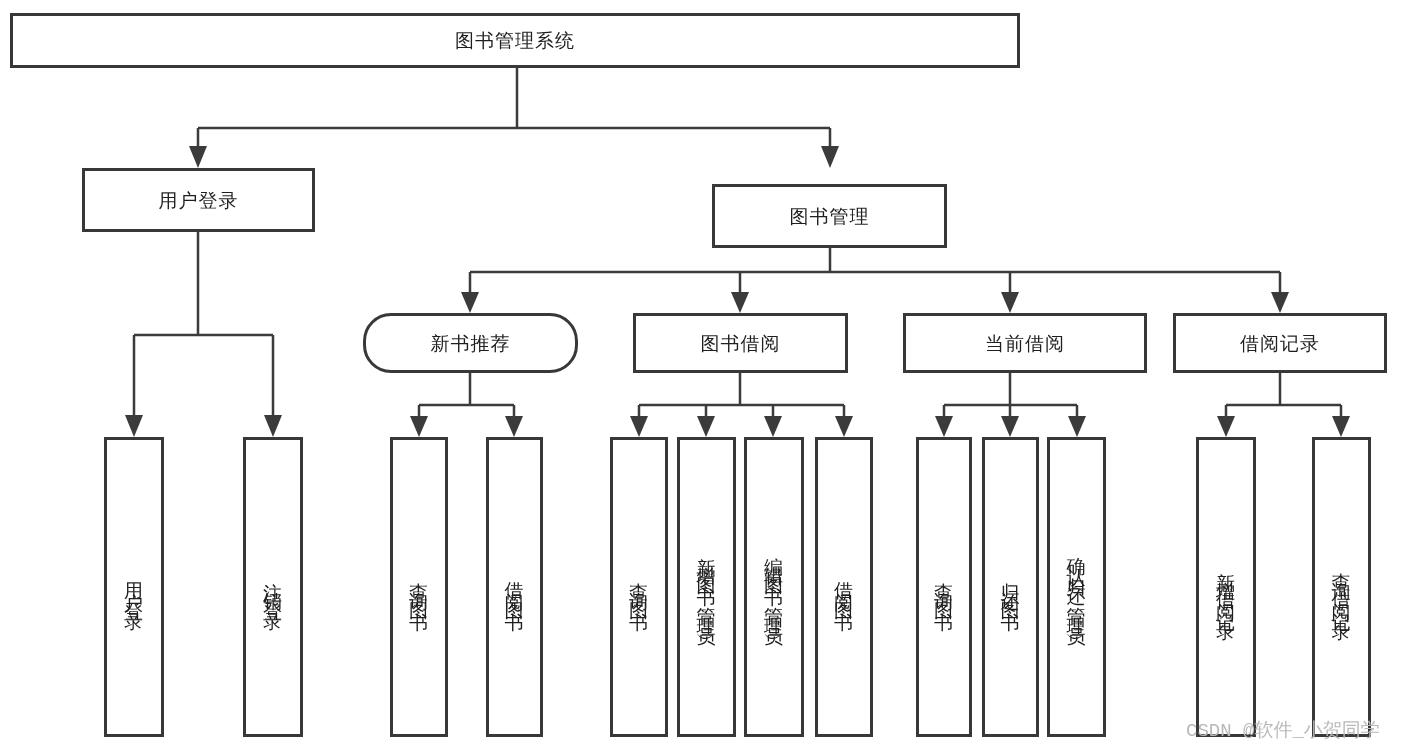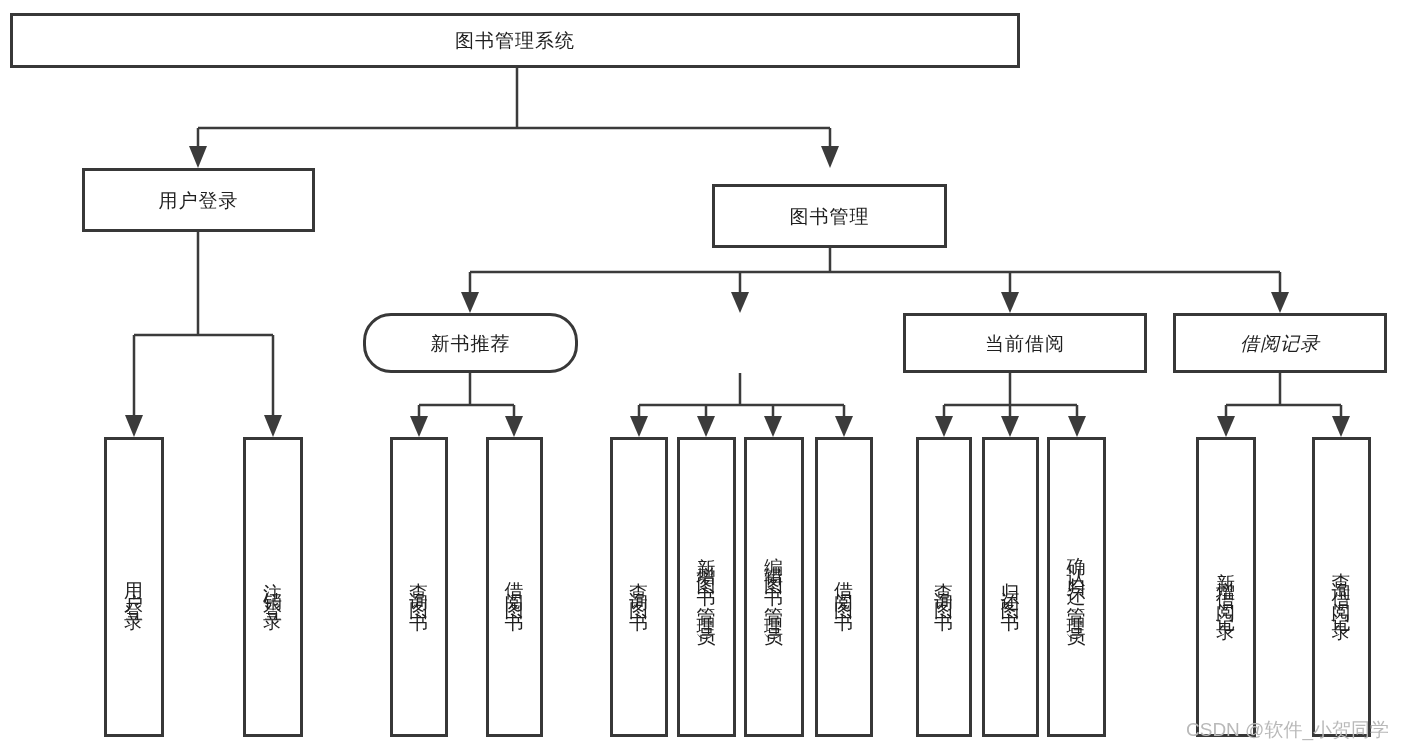--- a/index.html
+++ b/index.html
@@ -34,21 +34,21 @@
     letter-spacing:1px;
     line-height:1;
   }
   .root{left:10px;top:13px;width:1010px;height:55px;}
   .n-login {left:82px; top:168px;width:233px;height:64px;}
   .n-manage{left:712px;top:184px;width:235px;height:64px;}
   .l3{top:313px;height:60px;}
   .n-recommend{left:363px; width:215px;border-radius:28px;}
   .n-borrow   {left:633px; width:215px;}
   .n-current  {left:903px; width:244px;}
-  .n-record   {left:1173px;width:214px;font-style:italic;}
+  .n-record   {left:1173px;width:214px;}
   .leaf{top:437px;height:300px;padding:4px 0;}
   .leaf span{
     writing-mode:vertical-rl;
     text-orientation:mixed;
     letter-spacing:10px;
     line-height:1;
     white-space:nowrap;
   }
   .lf1 {left:104px; width:60px;}
   .lf2 {left:243px; width:60px;}
@@ -63,20 +63,21 @@
   .lf11{left:1047px;width:59px;}
   .lf12{left:1196px;width:60px;}
   .lf13{left:1312px;width:59px;}
   #watermark{
     position:absolute;left:1186px;top:717px;
     z-index:3;
     font-size:19px;
     color:var(--watermark);
     white-space:nowrap;
     letter-spacing:0;
+    font-family:Liberation Mono, monospace;
   }
 </style>
 </head>
 <body>
 
 <div id="canvas">
 
   <svg id="wires" width="1405" height="747" viewBox="0 0 1405 747" aria-hidden="true">
 
     <g>
@@ -134,20 +135,23 @@
   <div class="box n-login">
     <span>用户登录</span>
   </div>
   <div class="box n-manage">
     <span>图书管理</span>
   </div>
 
   <div class="box l3 n-recommend">
     <span>新书推荐</span>
   </div>
+  <div class="box l3 n-borrow">
+    <span>图书借阅</span>
+  </div>
   <div class="box l3 n-current">
     <span>当前借阅</span>
   </div>
   <div class="box l3 n-record">
     <span>借阅记录</span>
   </div>
 
   <div class="box leaf lf1">
     <span>用户登录</span>
   </div>

